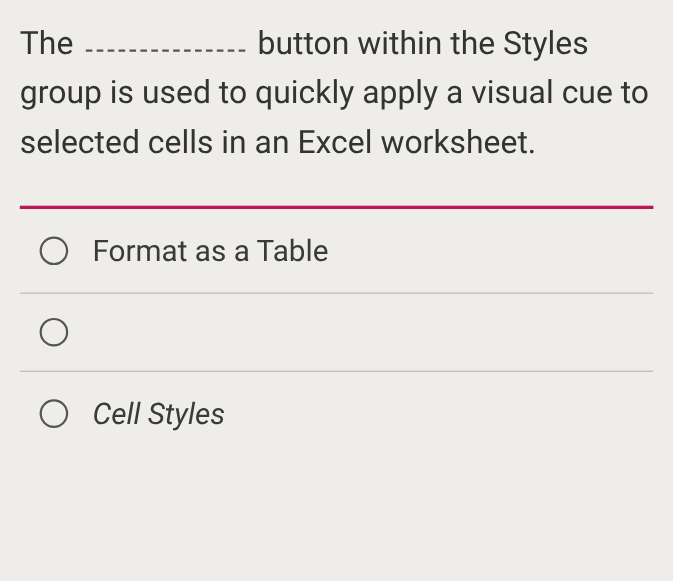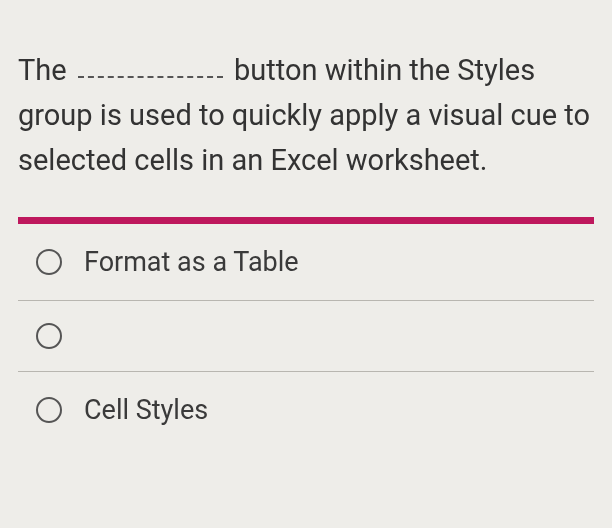--- a/index.html
+++ b/index.html
@@ -14,46 +14,46 @@
       font-family: -apple-system, BlinkMacSystemFont, "Segoe UI", Roboto, Helvetica, Arial, sans-serif;
       color: #3a3a3a;
       padding: 18px 18px 0 18px;
       overflow: hidden;
     }
     .question {
       font-size: 29px;
       line-height: 1.55;
       margin-bottom: 34px;
       color: #333;
-      margin-top: 30px;
     }
     .blank {
       display: inline-block;
       border-bottom: 2px dashed #555;
       width: 145px;
       height: 0.85em;
       vertical-align: baseline;
       margin: 0 4px;
       position: relative;
       top: -2px;
     }
     .options {
-      border-top: 7px solid #be185d;
+      border-top: 3px solid #be185d;
     }
     .option {
       display: flex;
       align-items: center;
       padding: 22px 0 22px 18px;
       border-bottom: 1px solid #b8b6b0;
       cursor: pointer;
       font-size: 27px;
       color: #3a3a3a;
     }
     .option:last-child {
       border-bottom: none;
+      font-style: italic;
     }
     .radio {
       width: 26px;
       height: 26px;
       border: 2.5px solid #555;
       border-radius: 50%;
       margin-right: 22px;
       flex-shrink: 0;
     }
   </style>

